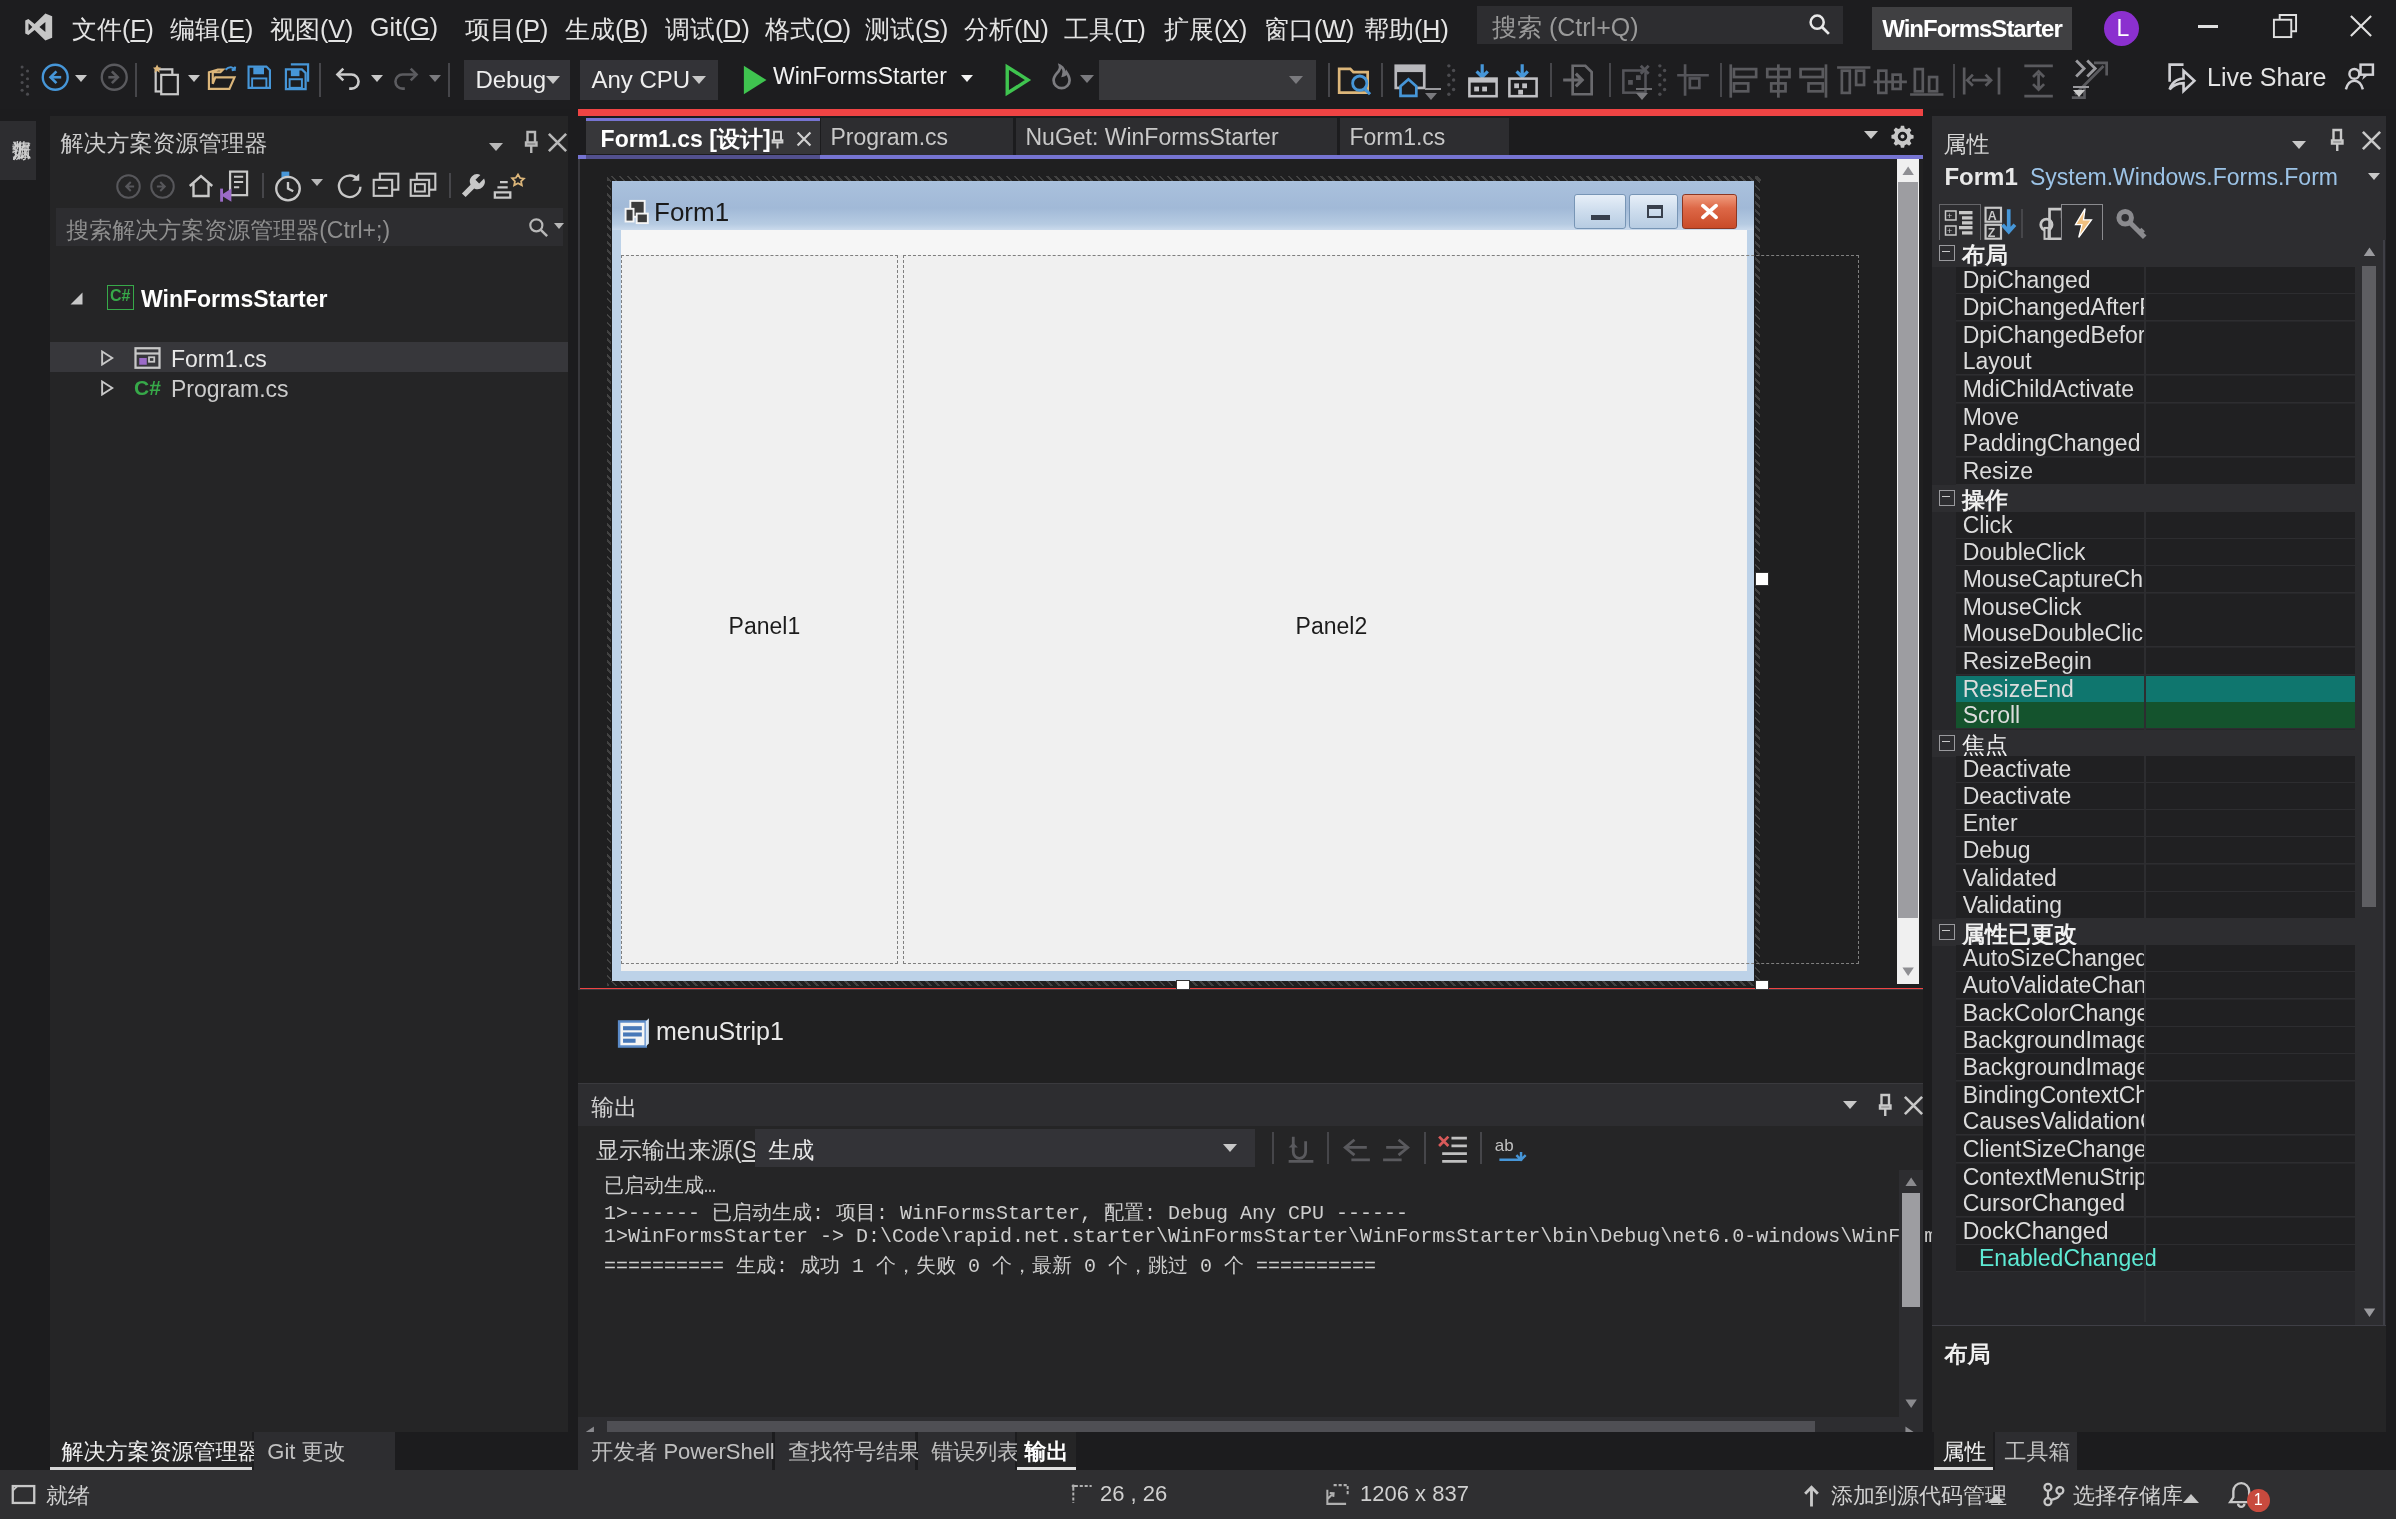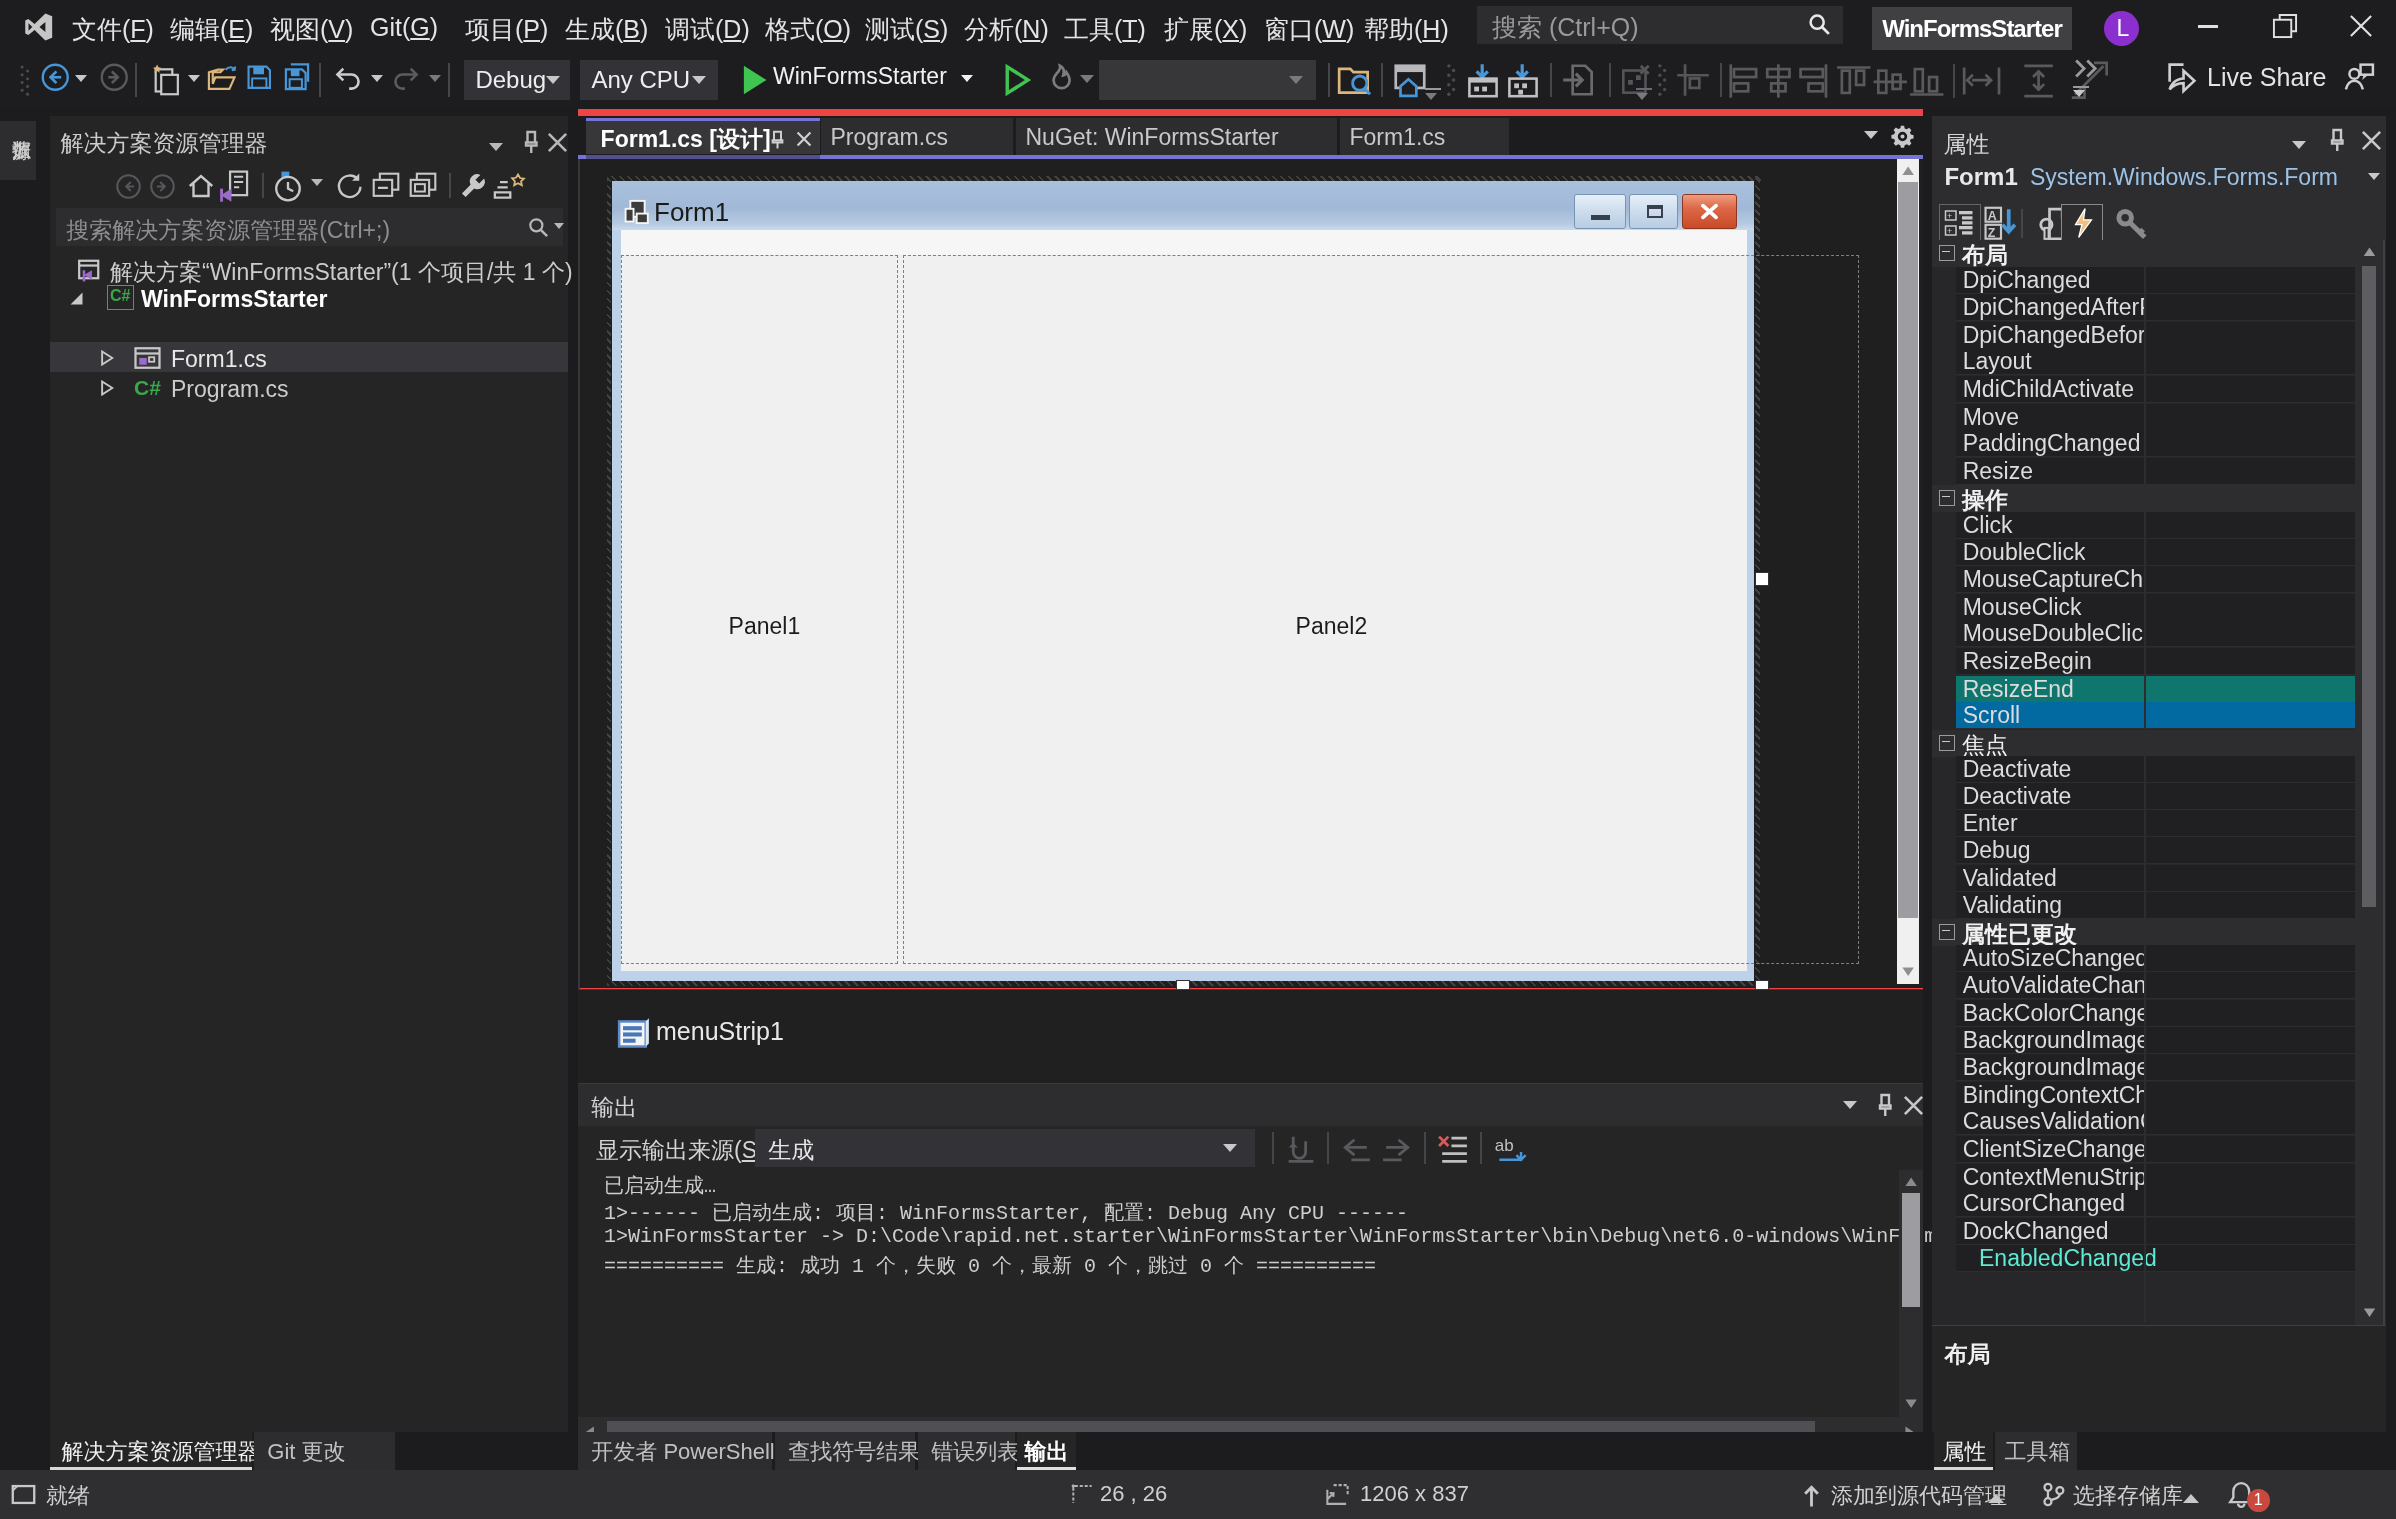--- a/index.html
+++ b/index.html
@@ -344,29 +344,20 @@
 
   <div class="abs" style="left:5.7px;top:92px;width:507px;height:38px;background:#2d2d30">
     <div class="txt" style="left:10.5px;top:6.7px;color:#8e8e8e">搜索解决方案资源管理器(Ctrl+;)</div>
     <svg class="abs" style="left:471px;top:7.6px" width="23" height="23" viewBox="0 0 16 16">
           <circle cx="6.5" cy="6.5" r="4.2" fill="none" stroke="#b8b8b8" stroke-width="1.5"></circle>
           <path d="M9.6 9.6 14 14" stroke="#b8b8b8" stroke-width="1.7"></path>
         </svg>
     <div class="caret" style="left:498px;top:15px;border-left-width:5.7px;border-right-width:5.7px;border-top-width:6.7px;border-top-color:#b8b8b8"></div>
   </div>
 
-  <div class="abs" style="left:0;top:138px;width:518px;height:29.5px">
-    <svg class="abs" style="left:26px;top:1.9px" width="27" height="27" viewBox="0 0 17 17">
-          <rect x="2" y="3" width="12" height="11" fill="none" stroke="#c8c8c8" stroke-width="1.4"></rect>
-          <path d="M2 6h12" stroke="#c8c8c8" stroke-width="1.4"></path>
-          <path d="M10 9l-5 3 5 3z" fill="#9b6bc8"></path>
-          <path d="M5 9v7" stroke="#9b6bc8" stroke-width="1.6"></path>
-        </svg>
-    <div class="txt" style="left:60px;top:2.9px;color:#cccccc">解决方案“WinFormsStarter”(1 个项目/共 1 个)</div>
-  </div>
   <div class="abs" style="left:0;top:167px;width:518px;height:29.5px">
     <svg class="abs" style="left:19px;top:7.6px" width="15" height="15" viewBox="0 0 10 10">
           <path d="M9 1v8H1z" fill="#c8c8c8"></path>
         </svg>
     <div class="abs" style="left:57px;top:1.9px;width:27px;height:25px;border:1.9px solid #37a949"></div>
     <div class="txt" style="left:60px;top:3.8px;color:#37a949;font-size:16px;font-weight:bold">C#</div>
     <div class="txt" style="left:91px;top:2.9px;color:#ffffff;font-weight:bold">WinFormsStarter</div>
   </div>
   <div class="abs" style="left:0;top:226px;width:518px;height:30px;background:#37373b">
     <svg class="abs" style="left:49px;top:7.6px" width="15" height="16" viewBox="0 0 10 11">
@@ -691,21 +682,21 @@
         </div>
   <div class="abs" style="left:24px;top:380px;width:399px;height:27px;background:#202022;border-bottom:1.9px solid #2d2d30">
           <div class="txt" style="left:6.7px;top:0px;color:#dcdcdc;max-width:181px;overflow:hidden">MouseDoubleClick</div>
         </div>
   <div class="abs" style="left:24px;top:408px;width:399px;height:27px;background:#202022;border-bottom:1.9px solid #2d2d30">
           <div class="txt" style="left:6.7px;top:0px;color:#dcdcdc;max-width:181px;overflow:hidden">ResizeBegin</div>
         </div>
   <div class="abs" style="left:24px;top:436px;width:399px;height:27px;background:#0f766e;border-bottom:1.9px solid #2d2d30">
           <div class="txt" style="left:6.7px;top:0px;color:#dcdcdc;max-width:181px;overflow:hidden">ResizeEnd</div>
         </div>
-  <div class="abs" style="left:24px;top:462px;width:399px;height:27px;background:#0369a1;border-bottom:1.9px solid #2d2d30">
+  <div class="abs" style="left:24px;top:462px;width:399px;height:27px;background:#14532d;border-bottom:1.9px solid #2d2d30">
           <div class="txt" style="left:6.7px;top:0px;color:#dcdcdc;max-width:181px;overflow:hidden">Scroll</div>
         </div>
   <div class="abs" style="left:0;top:490px;width:451px;height:27px;background:#2d2d30">
           <div class="abs" style="left:6.7px;top:4.8px;width:16px;height:16px;border:1.9px solid #9a9a9e">
             <div class="abs" style="left:1.9px;top:4.8px;width:8.6px;height:1.9px;background:#c8c8c8"></div>
           </div>
           <div class="txt" style="left:30px;top:0px;color:#f0f0f0;font-weight:normal">焦点</div>
         </div>
   <div class="abs" style="left:24px;top:516px;width:399px;height:27px;background:#202022;border-bottom:1.9px solid #2d2d30">
           <div class="txt" style="left:6.7px;top:0px;color:#dcdcdc;max-width:181px;overflow:hidden">Deactivate</div>

